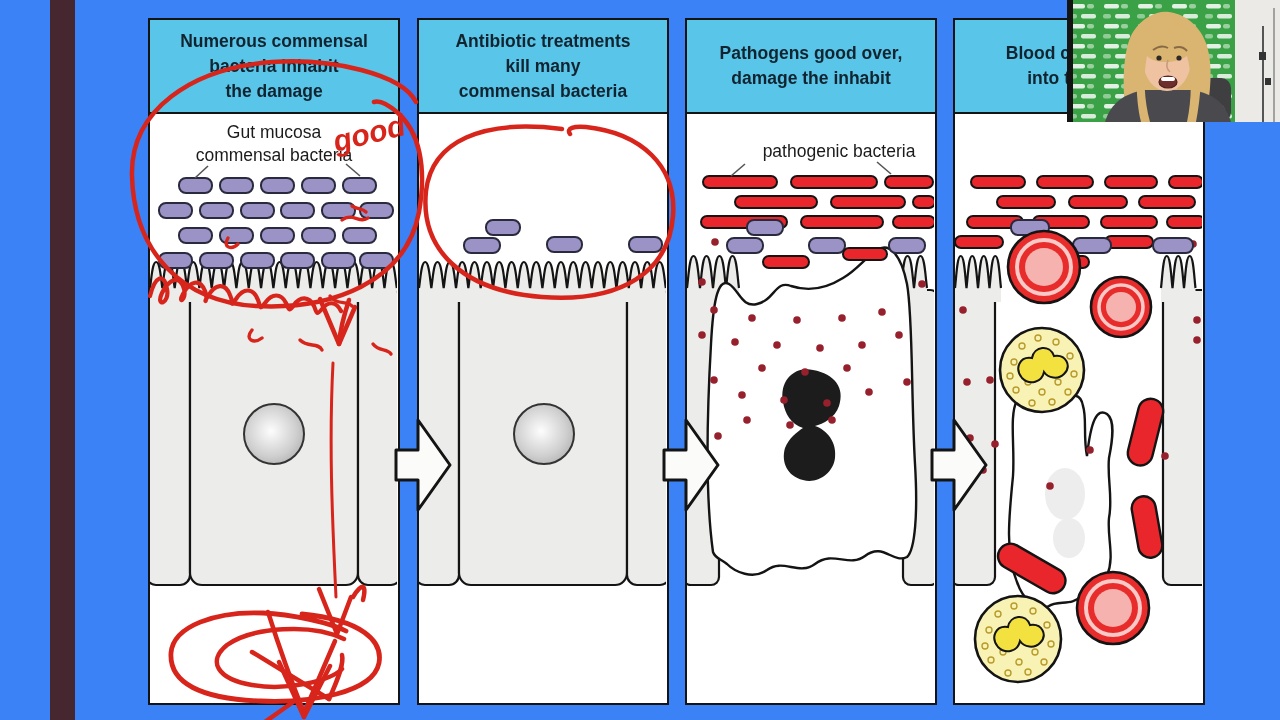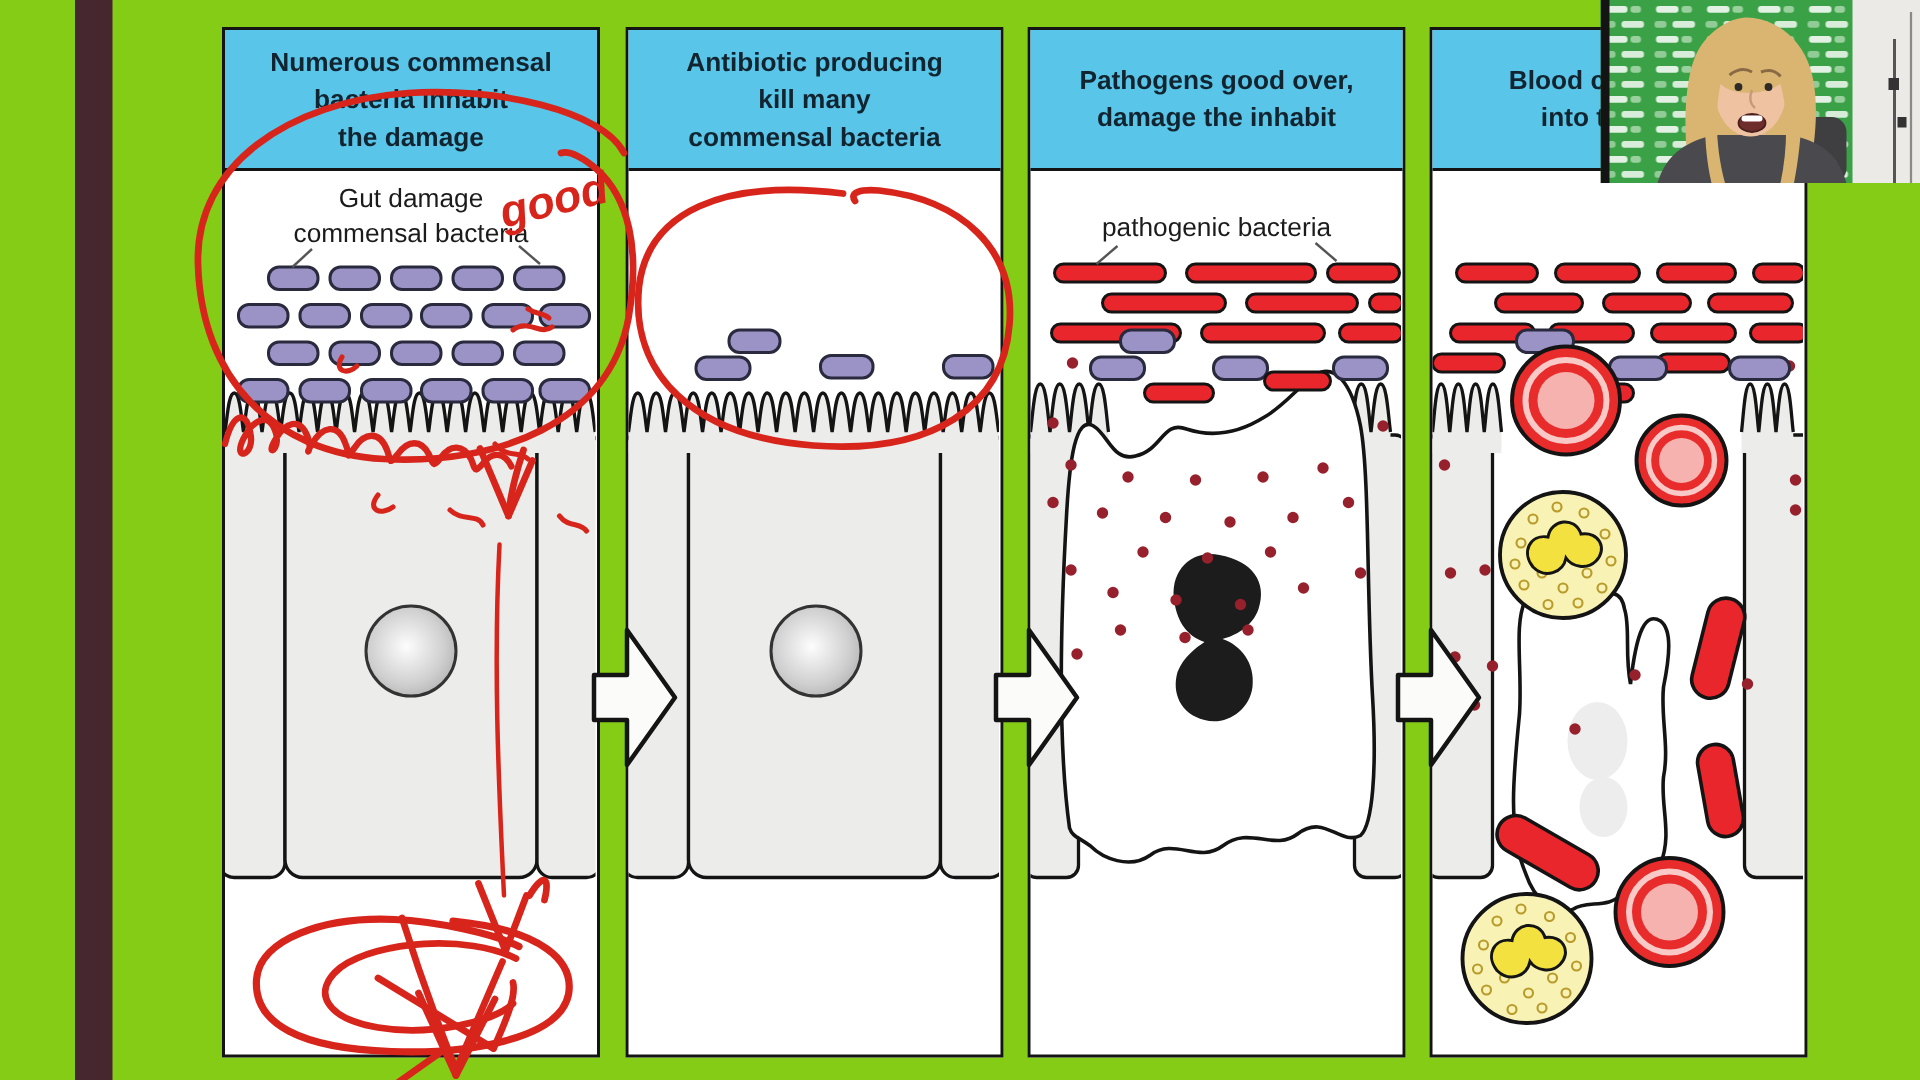--- a/index.html
+++ b/index.html
@@ -1,29 +1,29 @@
 <!DOCTYPE html>
 <html><head>
 <meta charset="utf-8">
 <style>
   html,body{margin:0;padding:0;}
-  .stage{position:relative;width:1280px;height:720px;background:#84cc16;overflow:hidden;
+  .stage{position:relative;width:1280px;height:720px;background:#3b82f6;overflow:hidden;
          font-family:"Liberation Sans",sans-serif;}
   .left-bar{position:absolute;left:50px;top:0;width:25px;height:720px;background:#46262f;}
   .panel{position:absolute;top:18px;width:252px;height:687px;background:#ffffff;
          border:2.5px solid #141414;box-sizing:border-box;}
   .panel-header{height:94px;background:#58c5e9;border-bottom:2.5px solid #141414;
          display:flex;flex-direction:column;justify-content:center;align-items:center;
          font-weight:bold;font-size:17.5px;line-height:25px;color:#11242f;box-sizing:border-box;}
   .panel--4 .panel-header{align-items:flex-end;padding-right:133px;}
   .panel-body{position:relative;height:585px;}
   .panel-body > svg{position:absolute;left:0;top:0;}
   .panel-label{position:absolute;top:7px;width:100%;text-align:center;font-size:17.5px;
          color:#1b1b1b;line-height:23px;}
-  .p3-label{top:26px;}
+  .p3-label{top:26px;padding-left:28px;}
   .overlay{position:absolute;left:0;top:0;pointer-events:none;}
   .webcam{position:absolute;left:1067px;top:0;width:213px;height:122px;}
   .ink{stroke:#d8251c;fill:none;stroke-linecap:round;stroke-linejoin:round;}
   .cellgray{fill:#ececea;stroke:#141414;stroke-width:2.2;}
   .comb-fill{fill:#ececea;stroke:none;}
   .comb-line{fill:none;stroke:#141414;stroke-width:2.2;}
   .pill{fill:#9b93c6;stroke:#2a2a3e;stroke-width:2;}
   .rod{fill:#e8262b;stroke:#141414;stroke-width:2;}
   .dot{fill:#96202c;}
   .ptr{stroke:#555;stroke-width:1.6;}
@@ -81,29 +81,29 @@
             <rect class="pill" x="131" y="139" width="33" height="15" rx="7"></rect>
             <rect class="pill" x="172" y="139" width="33" height="15" rx="7"></rect>
             <rect class="pill" x="210" y="139" width="33" height="15" rx="7"></rect>
         </g>
         <g>
           <line class="ptr" x1="58" y1="52" x2="45" y2="64"></line>
             <line class="ptr" x1="196" y1="50" x2="210" y2="62"></line>
         </g>
       </svg>
       <div class="panel-label">
-        <div>Gut damage</div>
+        <div>Gut mucosa</div>
         <div>commensal bacteria</div>
       </div>
     </div>
   </section>
 
   <section class="panel" style="left:417px">
     <header class="panel-header">
-      <div>Antibiotic producing</div>
+      <div>Antibiotic treatments</div>
       <div>kill many</div>
       <div>commensal bacteria</div>
     </header>
     <div class="panel-body">
       <svg width="247" height="585">
         <g>
           <rect class="cellgray" x="-4" y="176" width="44" height="295" rx="10"></rect>
           <rect class="cellgray" x="40" y="176" width="168" height="295" rx="12"></rect>
           <rect class="cellgray" x="208" y="176" width="43" height="295" rx="10"></rect>
         </g>

